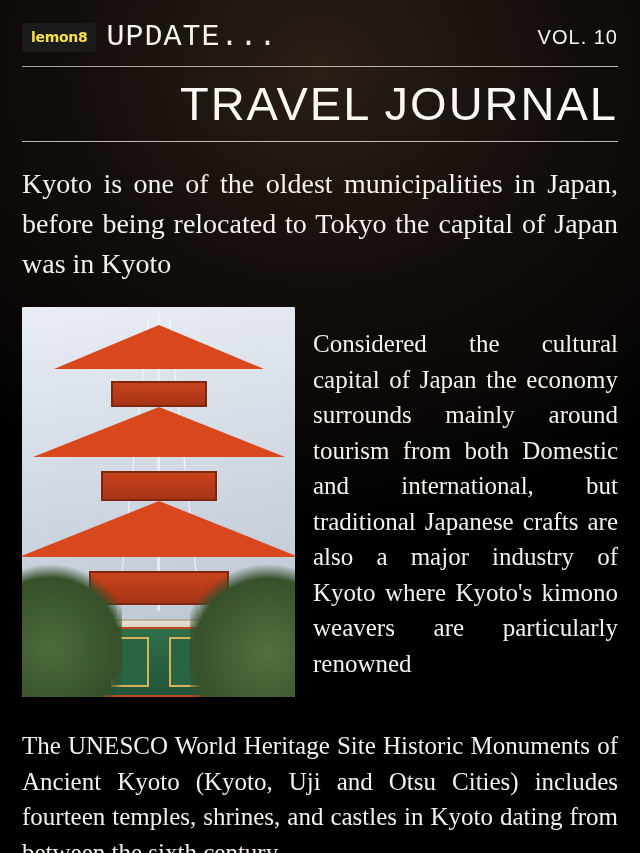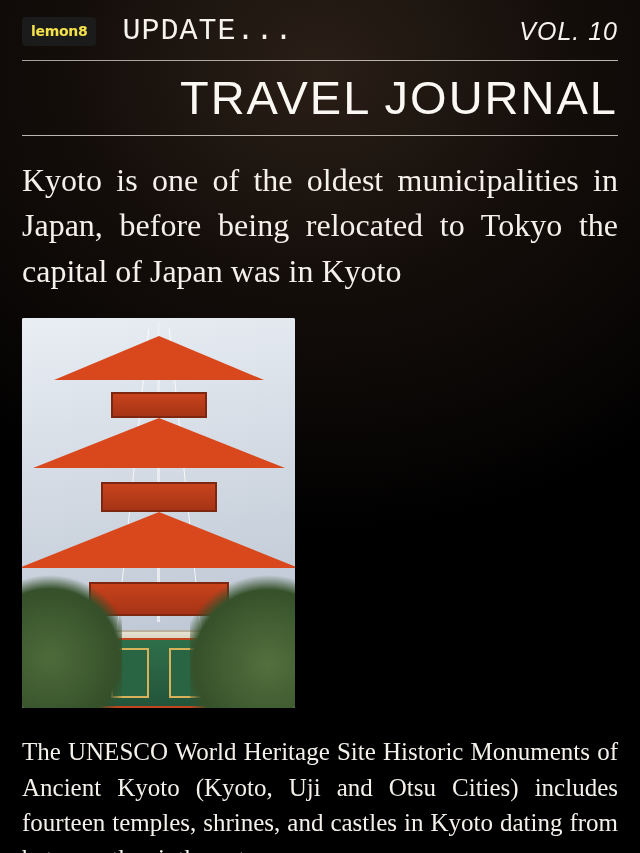--- a/index.html
+++ b/index.html
@@ -23,22 +23,22 @@
       radial-gradient(ellipse 85% 55% at 50% 8%, #2a1f17 0%, #140e0a 45%, #0a0706 75%, #000 100%),
       #000;
     padding: 0 22px;
   }
 
   
   .masthead {
     display: flex;
     align-items: center;
     justify-content: space-between;
-    padding-top: 16px;
-    gap: 20px;
+    padding-top: 22px;
+    gap: 4px;
     text-align: center;
   }
   .brand {
     background: #1b1b1b;
     border-radius: 4px;
     padding: 5px 9px 6px 9px;
     display: inline-block;
     flex: 0 0 auto;
   }
   .brand-text {
@@ -55,27 +55,26 @@
     font-size: 30px;
     letter-spacing: 1px;
     color: #f6f2ec;
     font-weight: 400;
     line-height: 1;
     flex: 0 0 auto;
     margin-left: 6px;
   }
   .vol-label {
     font-family: "Liberation Sans", sans-serif;
-    font-size: 25px;
+    font-size: 20px;
     letter-spacing: 1px;
     color: #f6f2ec;
     line-height: 1;
     margin-left: auto;
     flex: 0 0 auto;
-    font-style: italic;
   }
   .rule {
     height: 1px;
     background: linear-gradient(to right, rgba(245,240,233,0.65), rgba(245,240,233,0.75));
     margin: 14px 0 4px 0;
   }
   .title {
     text-align: right;
     font-family: "Liberation Sans", sans-serif;
     font-weight: 300;
@@ -87,21 +86,21 @@
     white-space: nowrap;
   }
   .rule-bottom {
     height: 1px;
     background: rgba(245,240,233,0.75);
     margin: 2px 0 0 0;
   }
 
   
   .lede {
-    font-size: 32px;
+    font-size: 28px;
     line-height: 1.42;
     text-align: justify;
     text-align-last: left;
     margin: 22px 0 0 0;
     color: #f4f0ea;
   }
   .mid-block {
     margin-top: 18px;
     overflow: hidden;
   }
@@ -285,17 +284,18 @@
       </div>
       <div class="body-box" style="top:264px;width:140px;height:34px;"></div>
 
       <div class="plinth"></div>
       <div class="base-green"></div>
 
       <div class="foliage-l"></div>
       <div class="foliage-r"></div>
     </div>
 
+    <p class="photo-body">Considered the cultural capital of Japan the economy surrounds mainly around tourism from both Domestic and international, but traditional Japanese crafts are also a major industry of Kyoto where Kyoto's kimono weavers are particularly renowned</p>
   </div>
 
   <p class="closing">The UNESCO World Heritage Site Historic Monuments of Ancient Kyoto (Kyoto, Uji and Otsu Cities) includes fourteen temples, shrines, and castles in Kyoto dating from between the sixth century</p>
 
 </div>
 
 </body></html>

